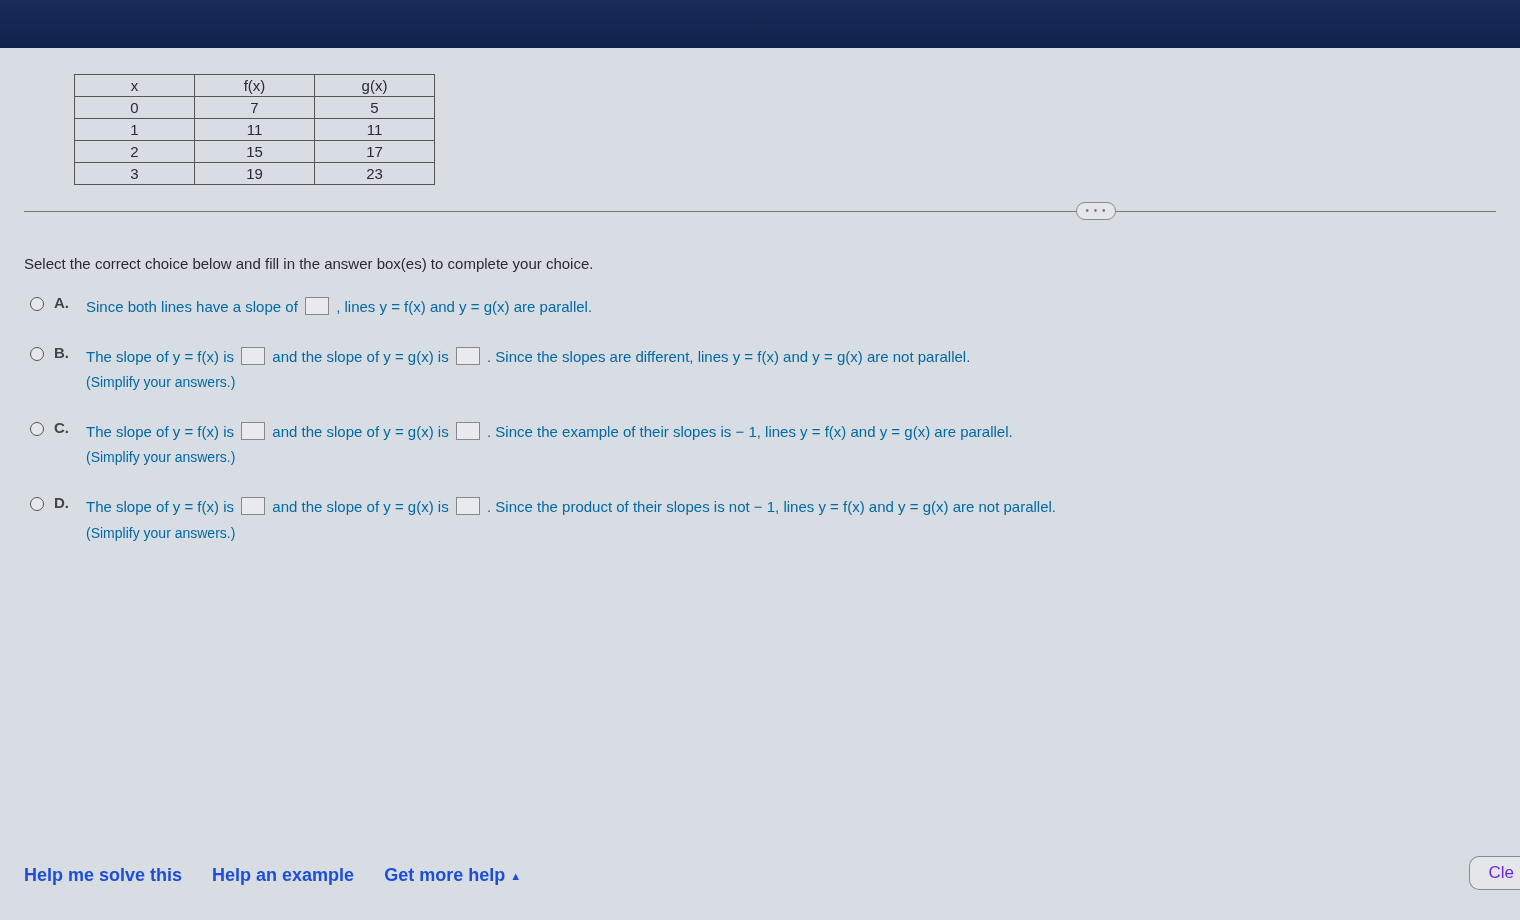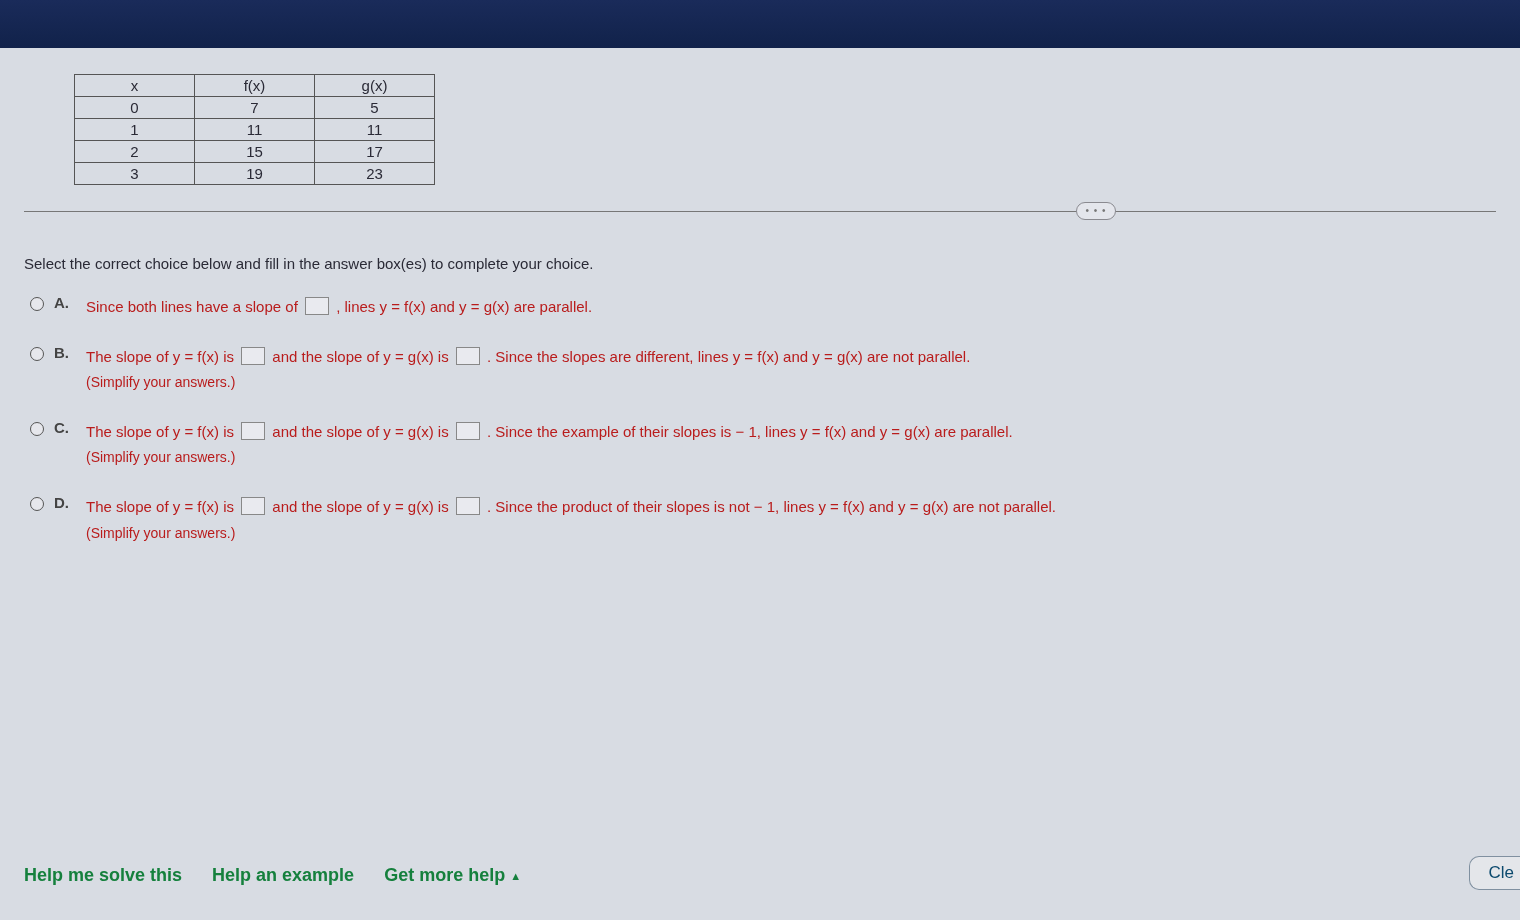--- a/index.html
+++ b/index.html
@@ -74,50 +74,50 @@
   }
   .radio {
     width:14px; height:14px;
     border:1.5px solid #555;
     border-radius:50%;
     margin-top:3px;
     flex:0 0 14px;
     background:#e6e7ec;
   }
   .opt-letter { width:22px; font-weight:bold; color:#444; }
-  .opt-body { line-height:1.7; color:#b91c1c; }
+  .opt-body { line-height:1.7; color:#0369a1; }
   .blank {
     display:inline-block;
     width:24px; height:18px;
     border:1px solid #888;
     margin:0 3px -3px 3px;
     background:#e9eaef;
   }
   .simplify { font-size:14px; margin-top:2px; }
   .footer-links {
     position:absolute;
     left:24px;
     bottom:34px;
     display:flex;
     gap:30px;
     font-size:18px;
-    color:#15803d;
+    color:#1d4ed8;
   }
   .footer-links .link { font-weight:bold; }
   .caret { font-size:11px; vertical-align:middle; }
   .clear-btn {
     position:absolute;
     right:0;
     bottom:30px;
     border:1px solid #8090a0;
     border-right:none;
     border-radius:10px 0 0 10px;
     padding:6px 6px 6px 18px;
     font-size:17px;
-    color:#0c4a6e;
+    color:#6d28d9;
     background:#e4e6ea;
   }
 </style>
 </head>
 <body>
 
 <div class="topbar"></div>
 <div class="gap"></div>
 
 <div class="content">

